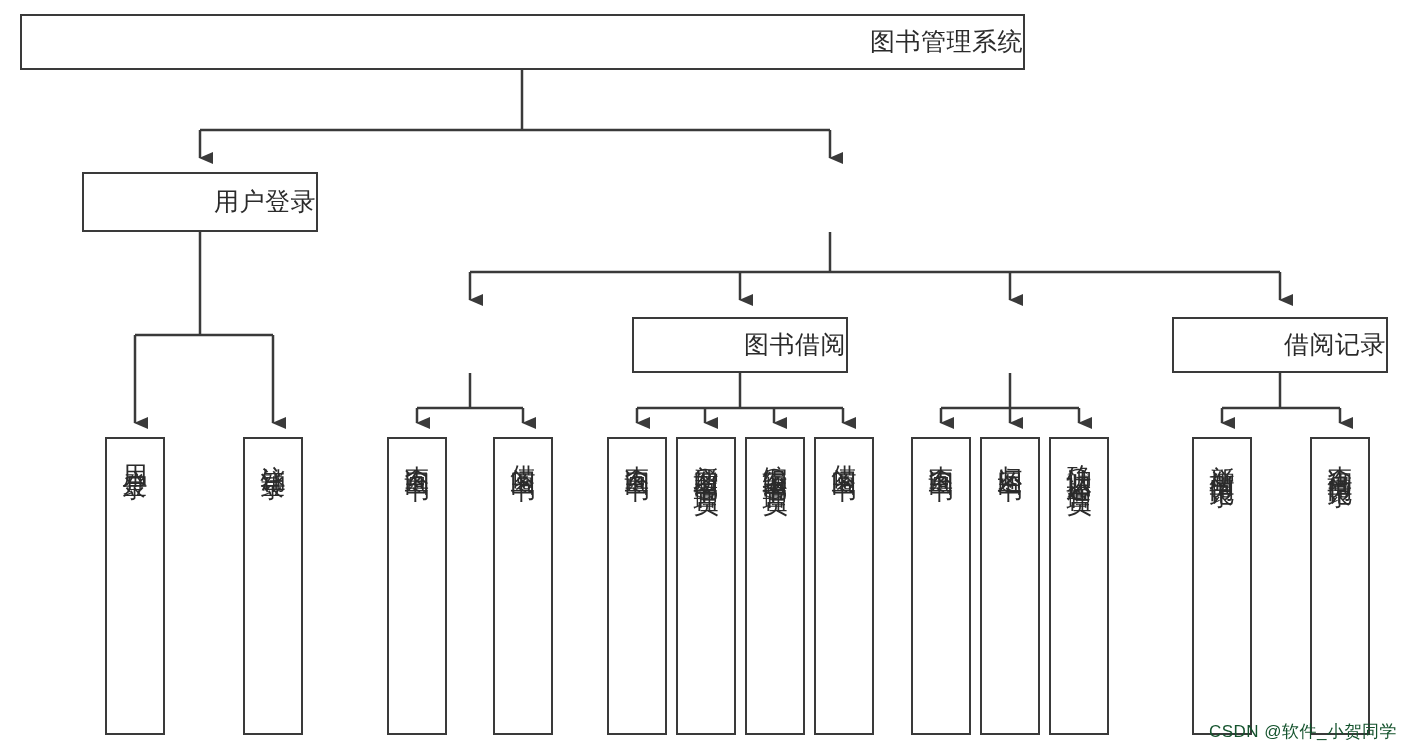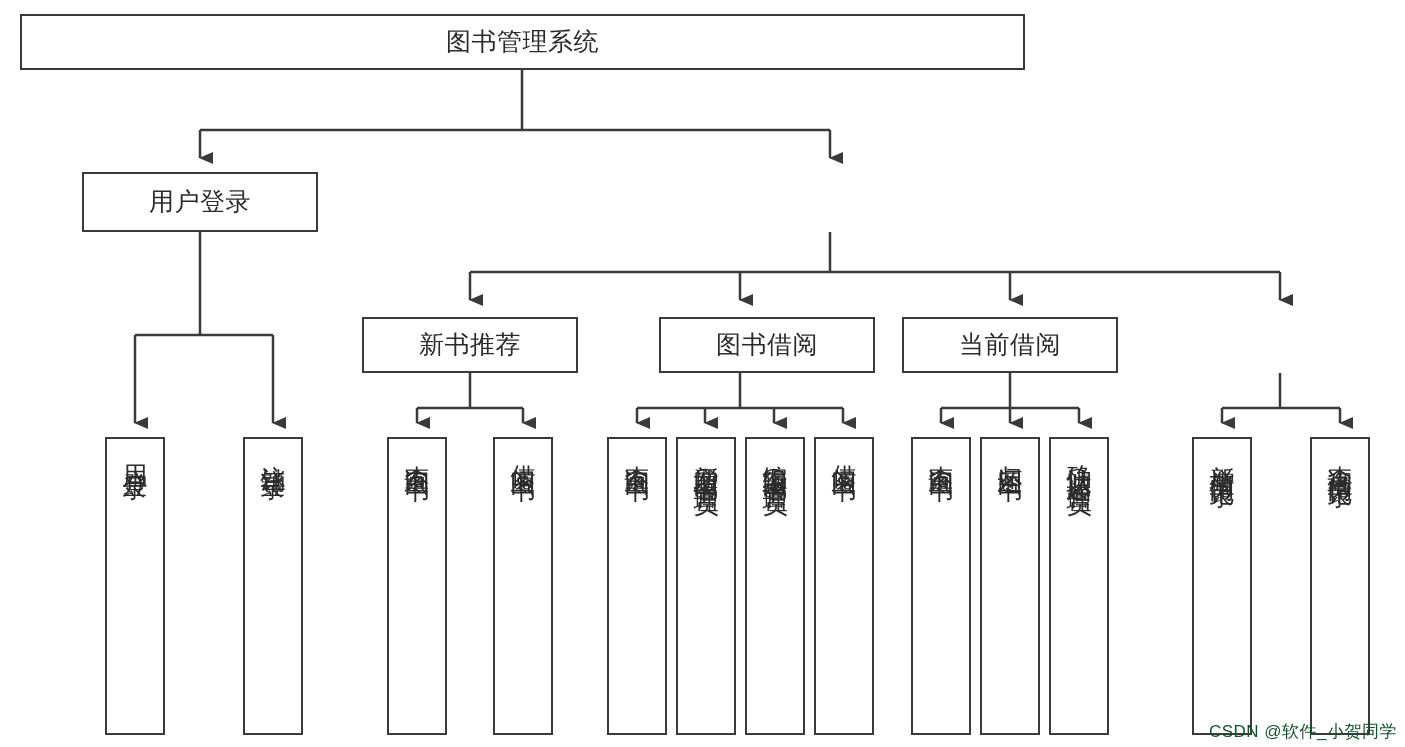--- a/index.html
+++ b/index.html
@@ -28,21 +28,21 @@
     height: 747px;
     pointer-events: none;
   }
   .node {
     position: absolute;
     box-sizing: border-box;
     background: #ffffff;
     border: 2px solid #3a3a3a;
     display: flex;
     align-items: center;
-    justify-content: center;
+    justify-content: flex-end;
     z-index: 2;
   }
   .node .label {
     color: #2b2b2b;
     letter-spacing: 0.5px;
     white-space: nowrap;
     line-height: 1.25;
   }
   .node.horizontal .label {
     font-size: 25px;
@@ -130,28 +130,25 @@
   </svg>
 
   <div class="node horizontal" style="left:20px; top:14px; width:1005px; height:56px;">
     <span class="label">图书管理系统</span>
   </div>
 
   <div class="node horizontal" style="left:82px; top:172px; width:236px; height:60px;">
     <span class="label">用户登录</span>
   </div>
 
-  <div class="node horizontal" style="left:362px; top:317px; width:216px; height:56px;">
-    <span class="label">新书推荐</span>
-  </div>
-  <div class="node horizontal" style="left:659px; top:317px; width:216px; height:56px;">
+  <div class="node horizontal" style="left:632px; top:317px; width:216px; height:56px;">
     <span class="label">图书借阅</span>
   </div>
-  <div class="node horizontal" style="left:902px; top:317px; width:216px; height:56px;">
-    <span class="label">当前借阅</span>
+  <div class="node horizontal" style="left:1172px; top:317px; width:216px; height:56px;">
+    <span class="label">借阅记录</span>
   </div>
 
   <div class="node vertical" style="left:105px; top:437px; width:60px; height:298px;">
     <span class="label">用户登录</span>
   </div>
   <div class="node vertical" style="left:243px; top:437px; width:60px; height:298px;">
     <span class="label">注销登录</span>
   </div>
 
   <div class="node vertical" style="left:387px; top:437px; width:60px; height:298px;">

